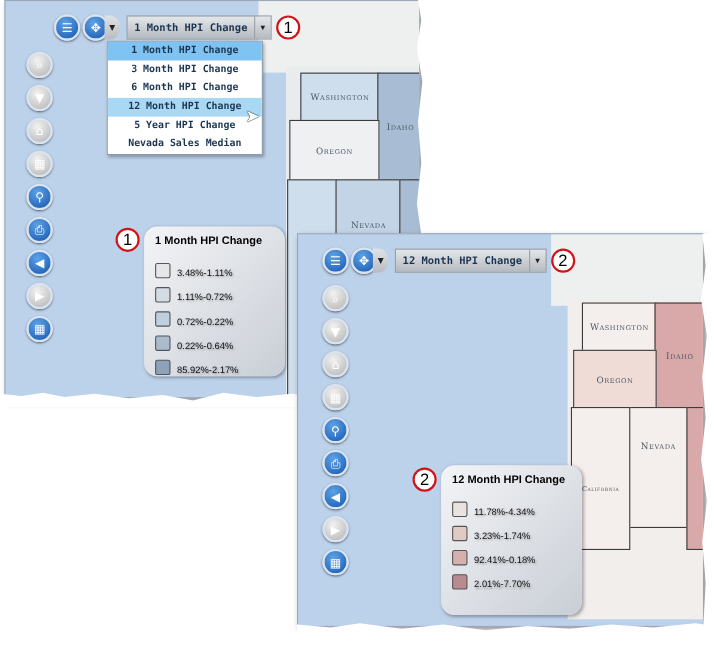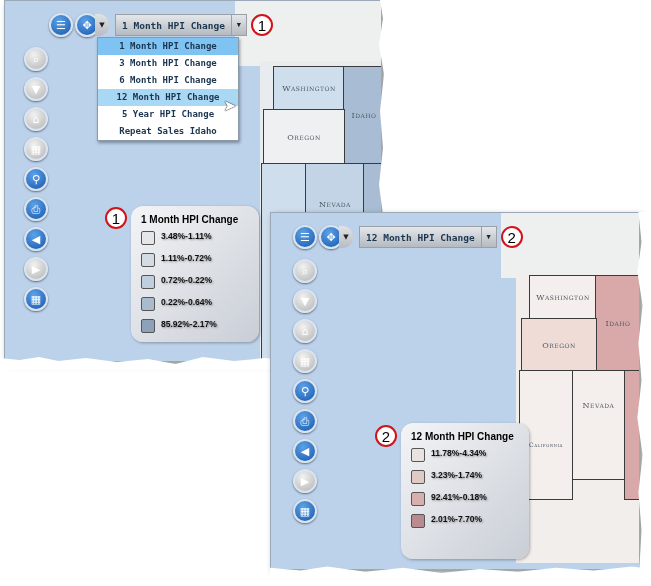--- a/index.html
+++ b/index.html
@@ -22,21 +22,21 @@
   .select .lbl{padding:0 6px;white-space:nowrap;}
   .select .arr{width:14px;height:100%;border-left:1px solid #9aa0a6;display:flex;align-items:center;justify-content:center;font-size:7px;color:#222;}
   .callout{width:22px;height:22px;border-radius:50%;background:#fff;border:2px solid #d0141a;box-sizing:border-box;display:flex;align-items:center;justify-content:center;font-size:15px;color:#000;font-family:"Liberation Sans",sans-serif;}
   .dropdown{position:absolute;left:92px;top:36px;width:140px;background:#fff;border:1px solid #8a9aa8;box-shadow:1px 2px 3px rgba(0,0,0,0.35);}
   .dropdown .opt{height:17px;line-height:17px;text-align:center;font-size:9px;font-weight:bold;color:#1c3550;font-family:"DejaVu Sans Mono",monospace;}
   .dropdown .opt.sel{background:#7fc3f3;}
   .dropdown .opt.hov{background:#a9d8f5;}
   .vtools{position:absolute;display:flex;flex-direction:column;gap:6px;}
   .legend{position:absolute;width:128px;background:linear-gradient(135deg,#f3f4f6,#c9ced6);border-radius:12px;box-shadow:1px 1px 3px rgba(0,0,0,0.3);padding:8px 10px;box-sizing:border-box;}
   .legend .title{font-size:10px;font-weight:bold;color:#000;margin-bottom:6px;font-family:"Liberation Sans",sans-serif;}
-  .legend .row{display:flex;align-items:flex-start;height:22px;font-weight:bold;}
+  .legend .row{display:flex;align-items:flex-end;height:22px;}
   .legend .sw{width:12px;height:12px;border:1.5px solid #555;border-radius:2px;margin-right:6px;}
   .legend .rl{font-size:8.5px;color:#111;font-family:"Liberation Sans",sans-serif;text-shadow:1px 1px 2px rgba(0,0,0,0.35);}
   .legend-callout{position:absolute;}
   .cursor{position:absolute;font-size:16px;color:#fff;text-shadow:0 0 1px #000,0 0 1px #000;}
 </style>
 </head>
 <body>
 
 <div class="panel p1">
 
@@ -73,21 +73,21 @@
     </div>
     <div class="callout" style="margin-left:2px;">1</div>
   </div>
 
   <div class="dropdown">
     <div class="opt sel">1 Month HPI Change</div>
     <div class="opt">3 Month HPI Change</div>
     <div class="opt">6 Month HPI Change</div>
     <div class="opt hov">12 Month HPI Change</div>
     <div class="opt">5 Year HPI Change</div>
-    <div class="opt">Repeat Sales Idaho</div>
+    <div class="opt">Nevada Sales Median</div>
   </div>
   <div class="cursor" style="left:218px;top:95px;">➤</div>
 
   <div class="vtools" style="left:19px;top:46px;">
     <div class="roundbtn grey">
         <span>⌕</span>
       </div>
     <div class="roundbtn grey">
         <span>▼</span>
       </div>

